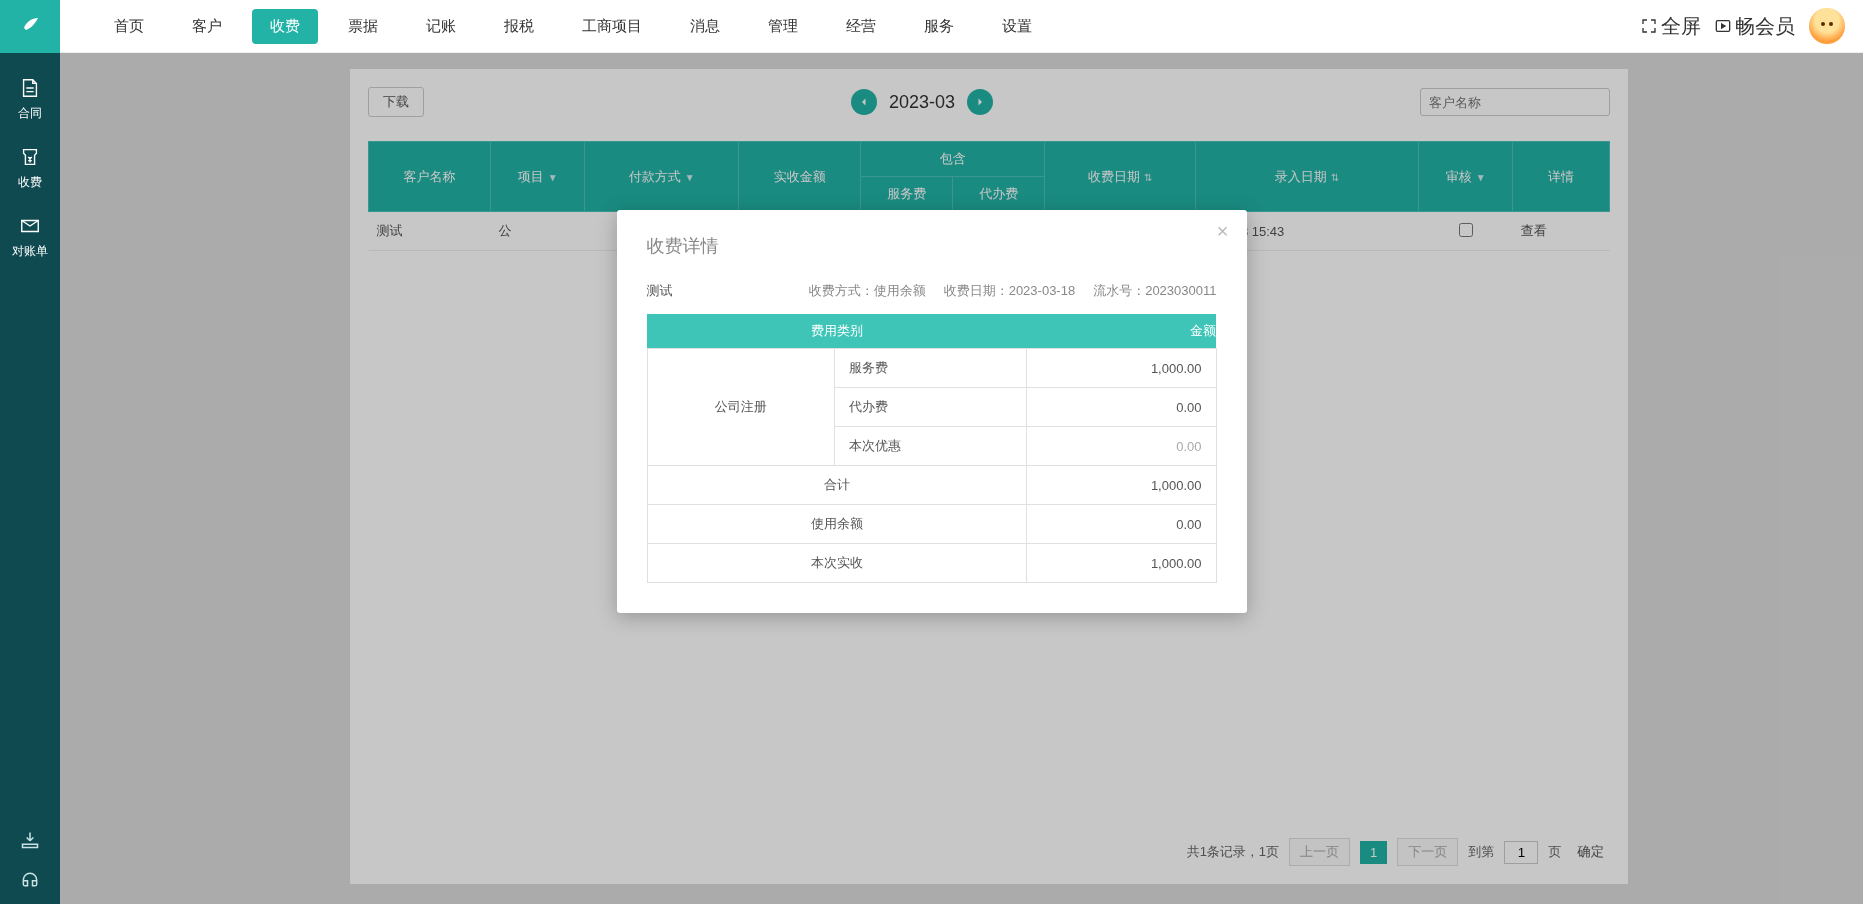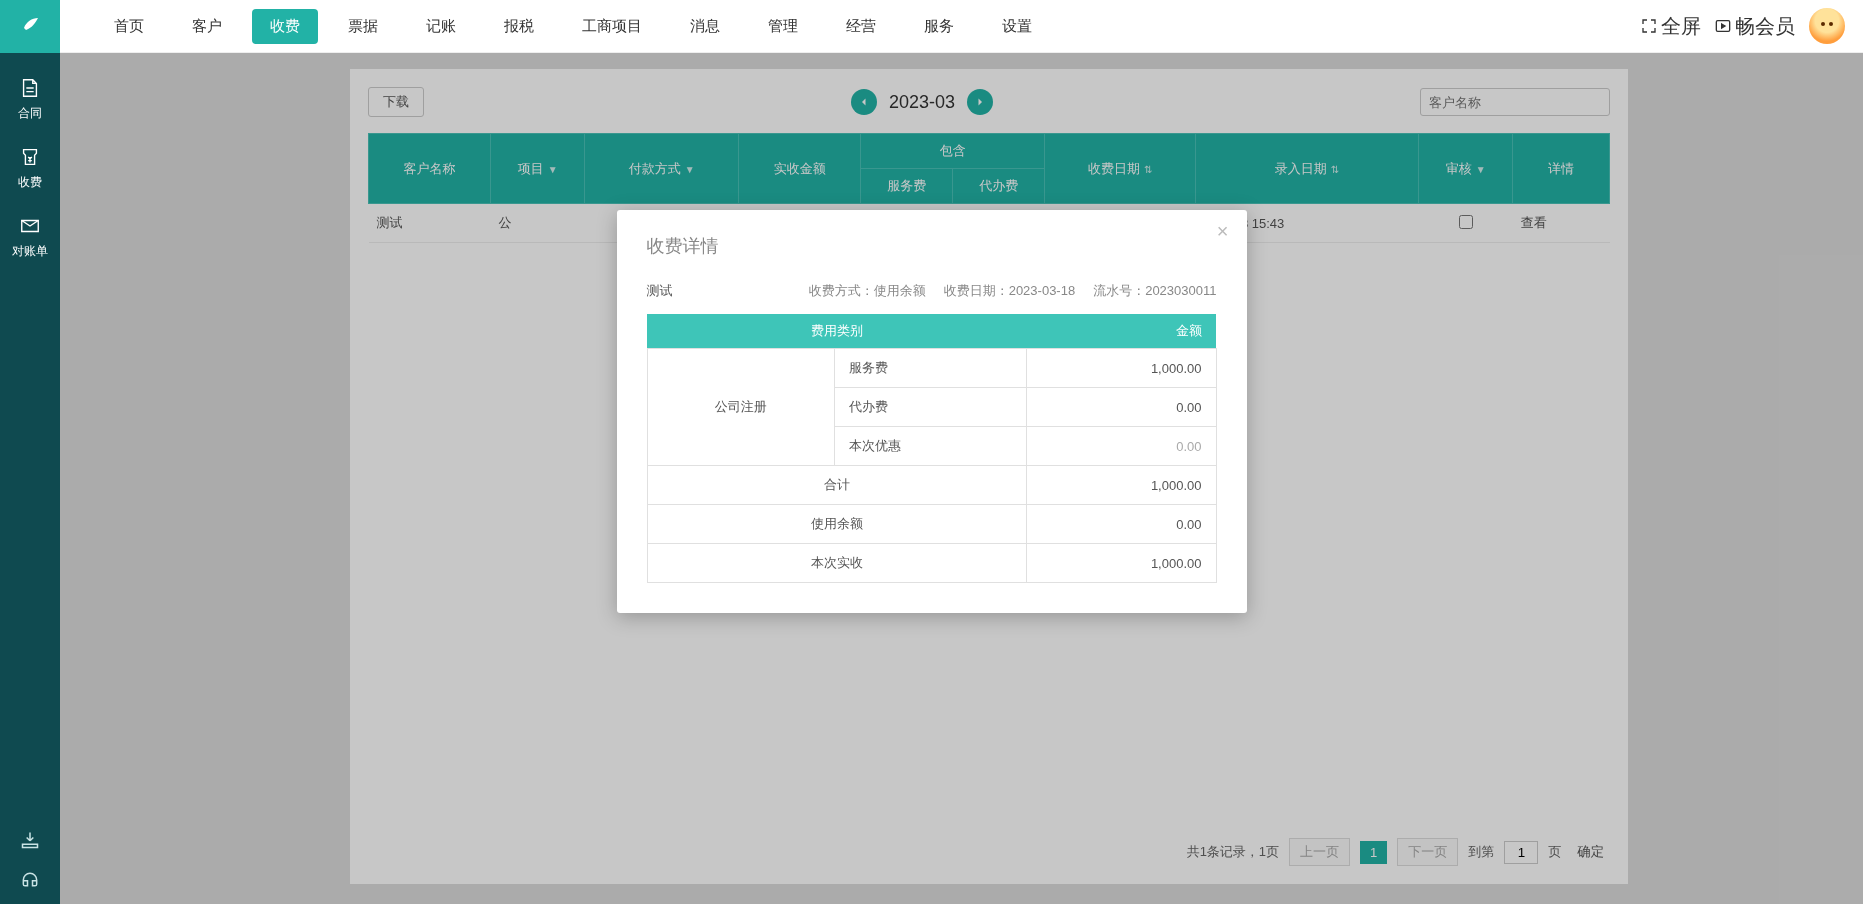--- a/index.html
+++ b/index.html
@@ -123,21 +123,21 @@
   top: 16px;
   right: 235px;
   bottom: 20px;
   background: #fff;
   padding: 18px;
 }
 .panel-top {
   display: flex;
   align-items: center;
   gap: 16px;
-  margin-bottom: 16px;
+  margin-bottom: 24px;
 }
 .btn-outline {
   padding: 5px 14px;
   border: 1px solid #ccc;
   background: #fff;
   cursor: pointer;
   color: #555;
   border-radius: 3px;
   font-size: 13px;
 }
@@ -276,21 +276,21 @@
 .meta-right { display: flex; gap: 18px; }
 .dtbl { width: 100%; border-collapse: collapse; }
 .dtbl th {
   background: #3ec5b8;
   color: #fff;
   font-weight: normal;
   padding: 8px;
   font-size: 13px;
   text-align: center;
 }
-.dtbl th.right { text-align: right; padding-right: 14px; }
+.dtbl th.right { text-align: right; padding-right: 0; }
 .dtbl td {
   border: 1px solid #e0e0e0;
   padding: 10px 12px;
   font-size: 13px;
   color: #555;
 }
 .dtbl td.cat { text-align: center; }
 .dtbl td.lbl { text-align: left; padding-left: 14px; }
 .dtbl td.amt { text-align: right; padding-right: 14px; }
 .dtbl td.grey { color: #aaa; }

